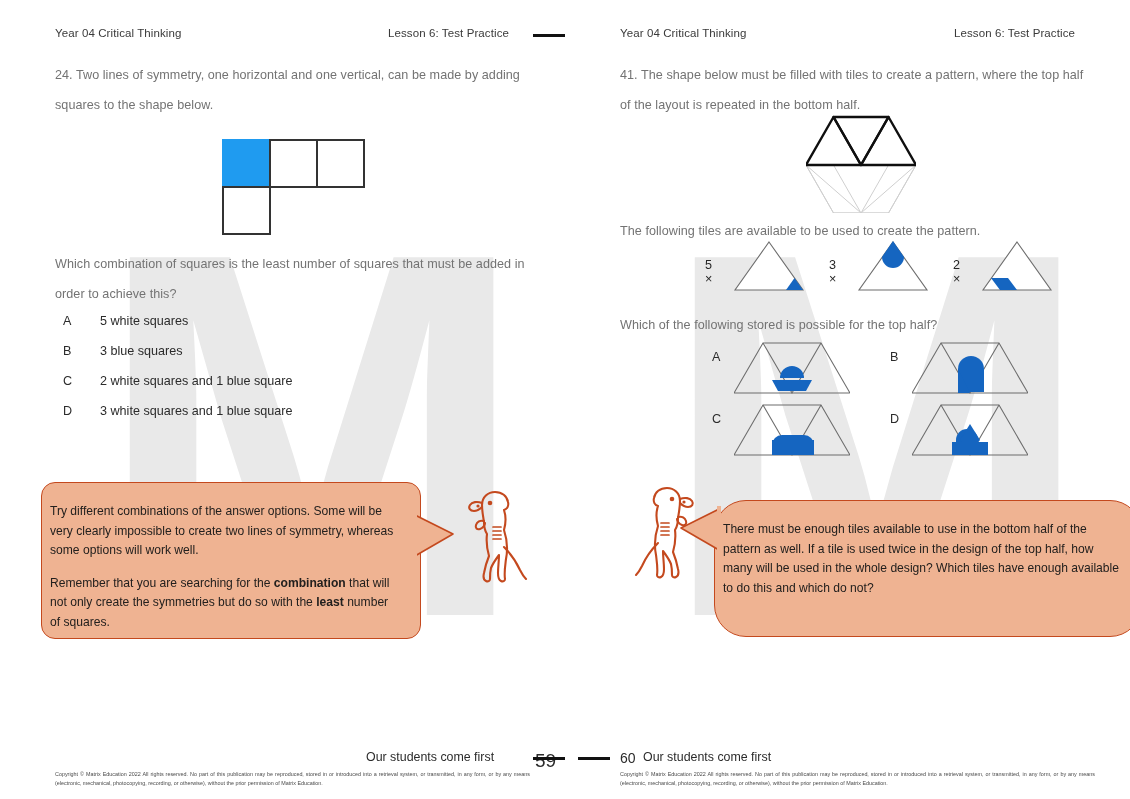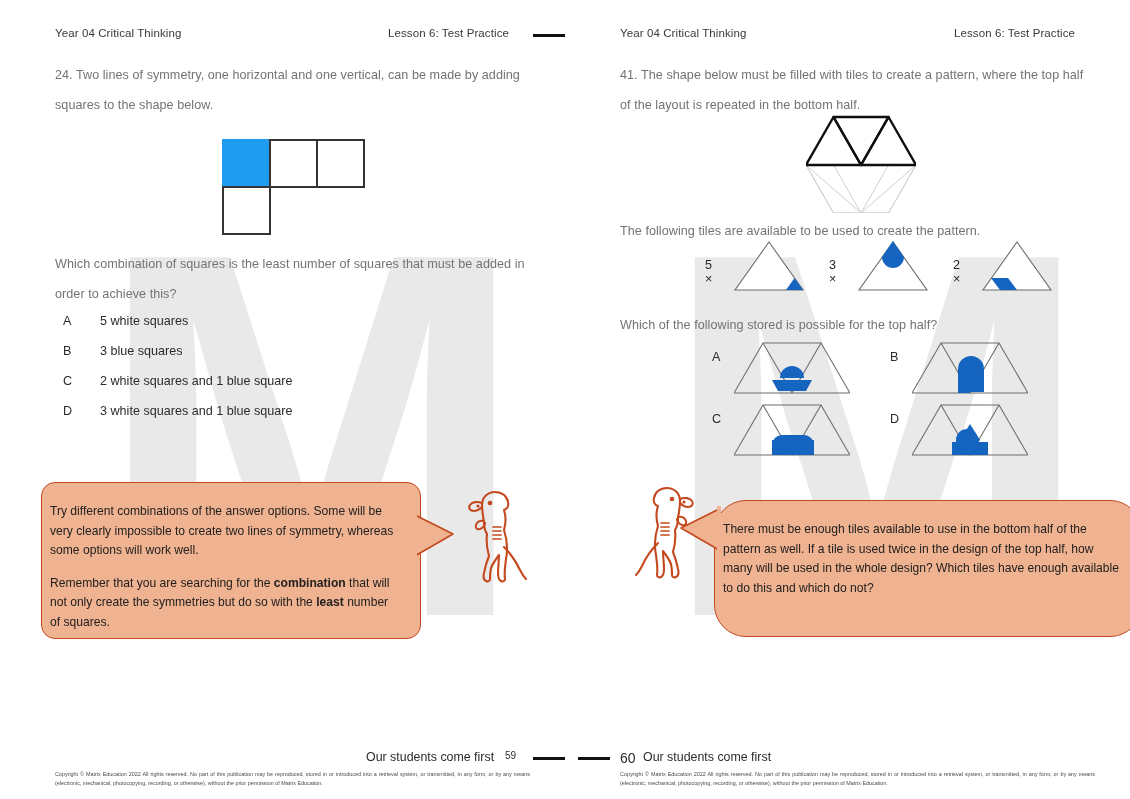--- a/index.html
+++ b/index.html
@@ -96,21 +96,21 @@
   .meer{position:absolute;}
   .meer-left{left:460px;top:487px;}
   .meer-right{left:632px;top:483px;}
 
   
   .foot{
     position:absolute;top:750px;
     font-size:12.4px;color:#2b2b2b;white-space:nowrap;
   }
   .foot-tag-l{left:366px;}
-  .foot-num-l{left:505px;font-size:10px;}
+  .foot-num-l{left:535px;font-size:19px;}
   .foot-num-r{left:620px;font-size:14px;}
   .foot-tag-r{left:643px;}
   .footrule{position:absolute;top:757px;height:3px;width:32px;background:#111;}
   .fr-left{left:533px;}
   .fr-right{left:578px;}
 
   .copy{
     position:absolute;top:770px;
     font-size:5.4px;line-height:8.6px;color:#4a4a4a;
     width:475px;text-align:justify;

